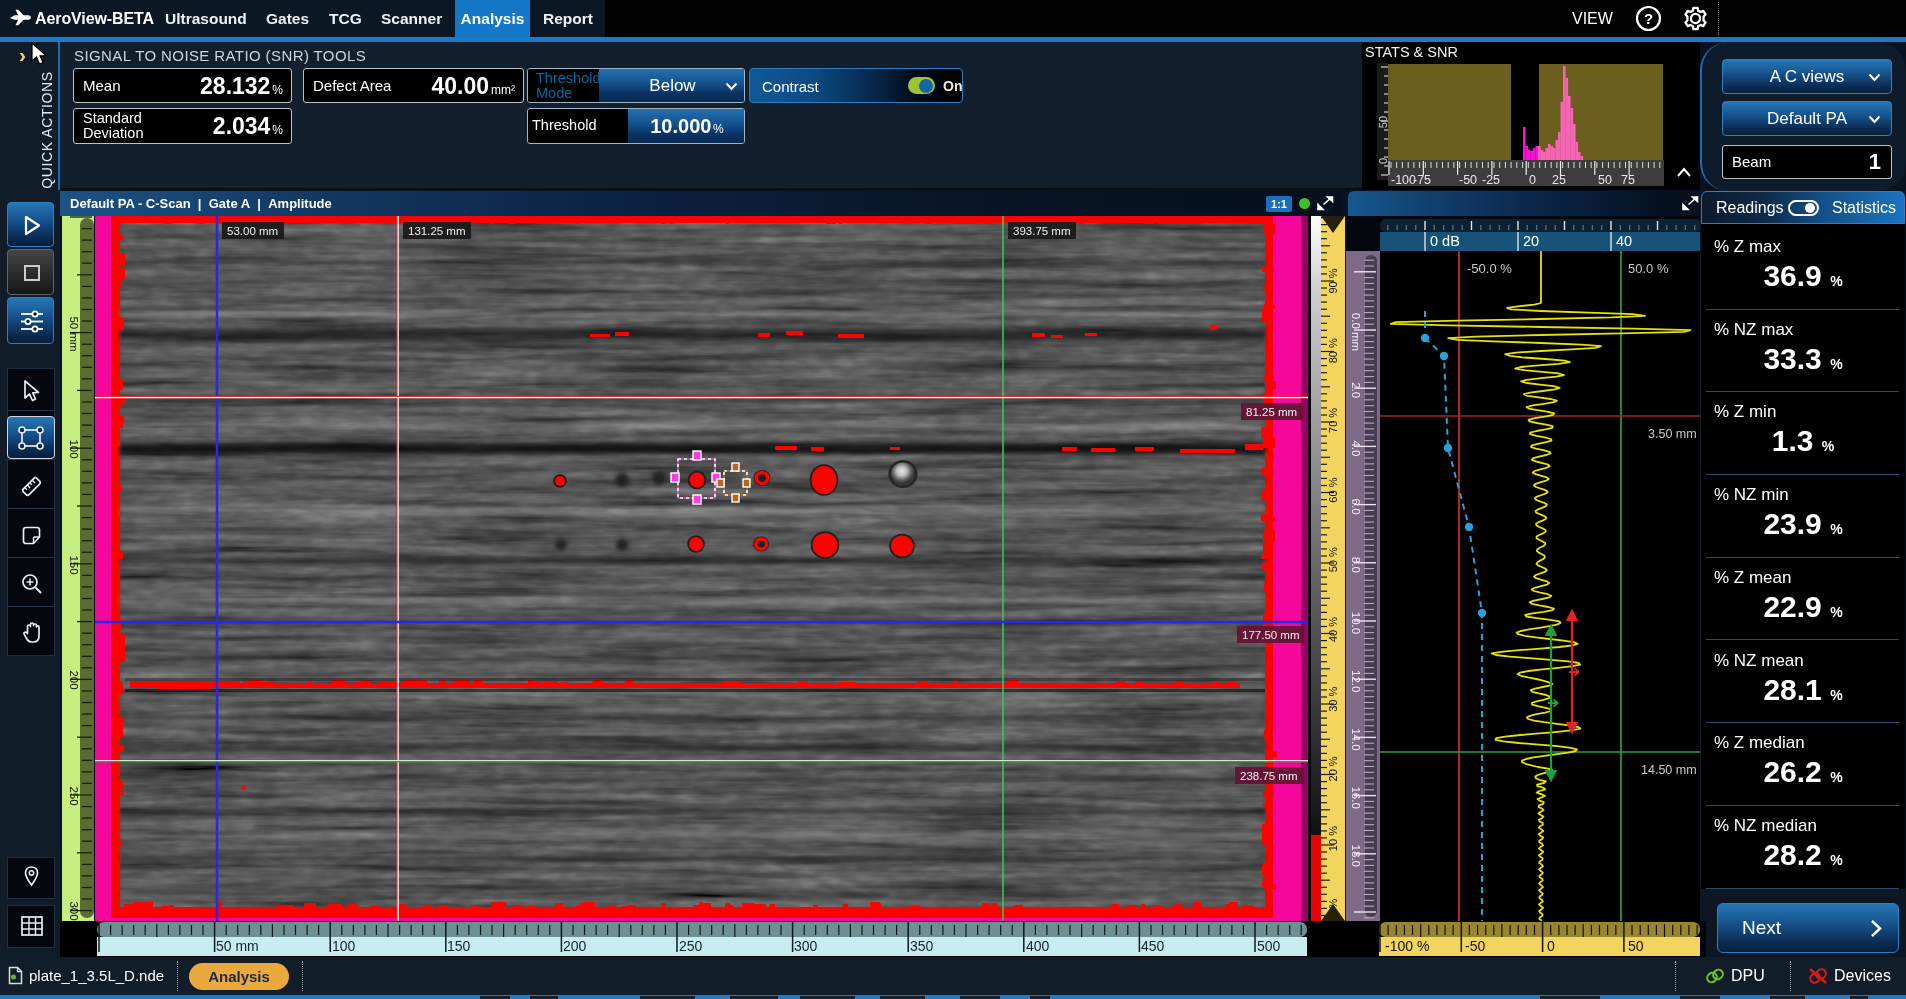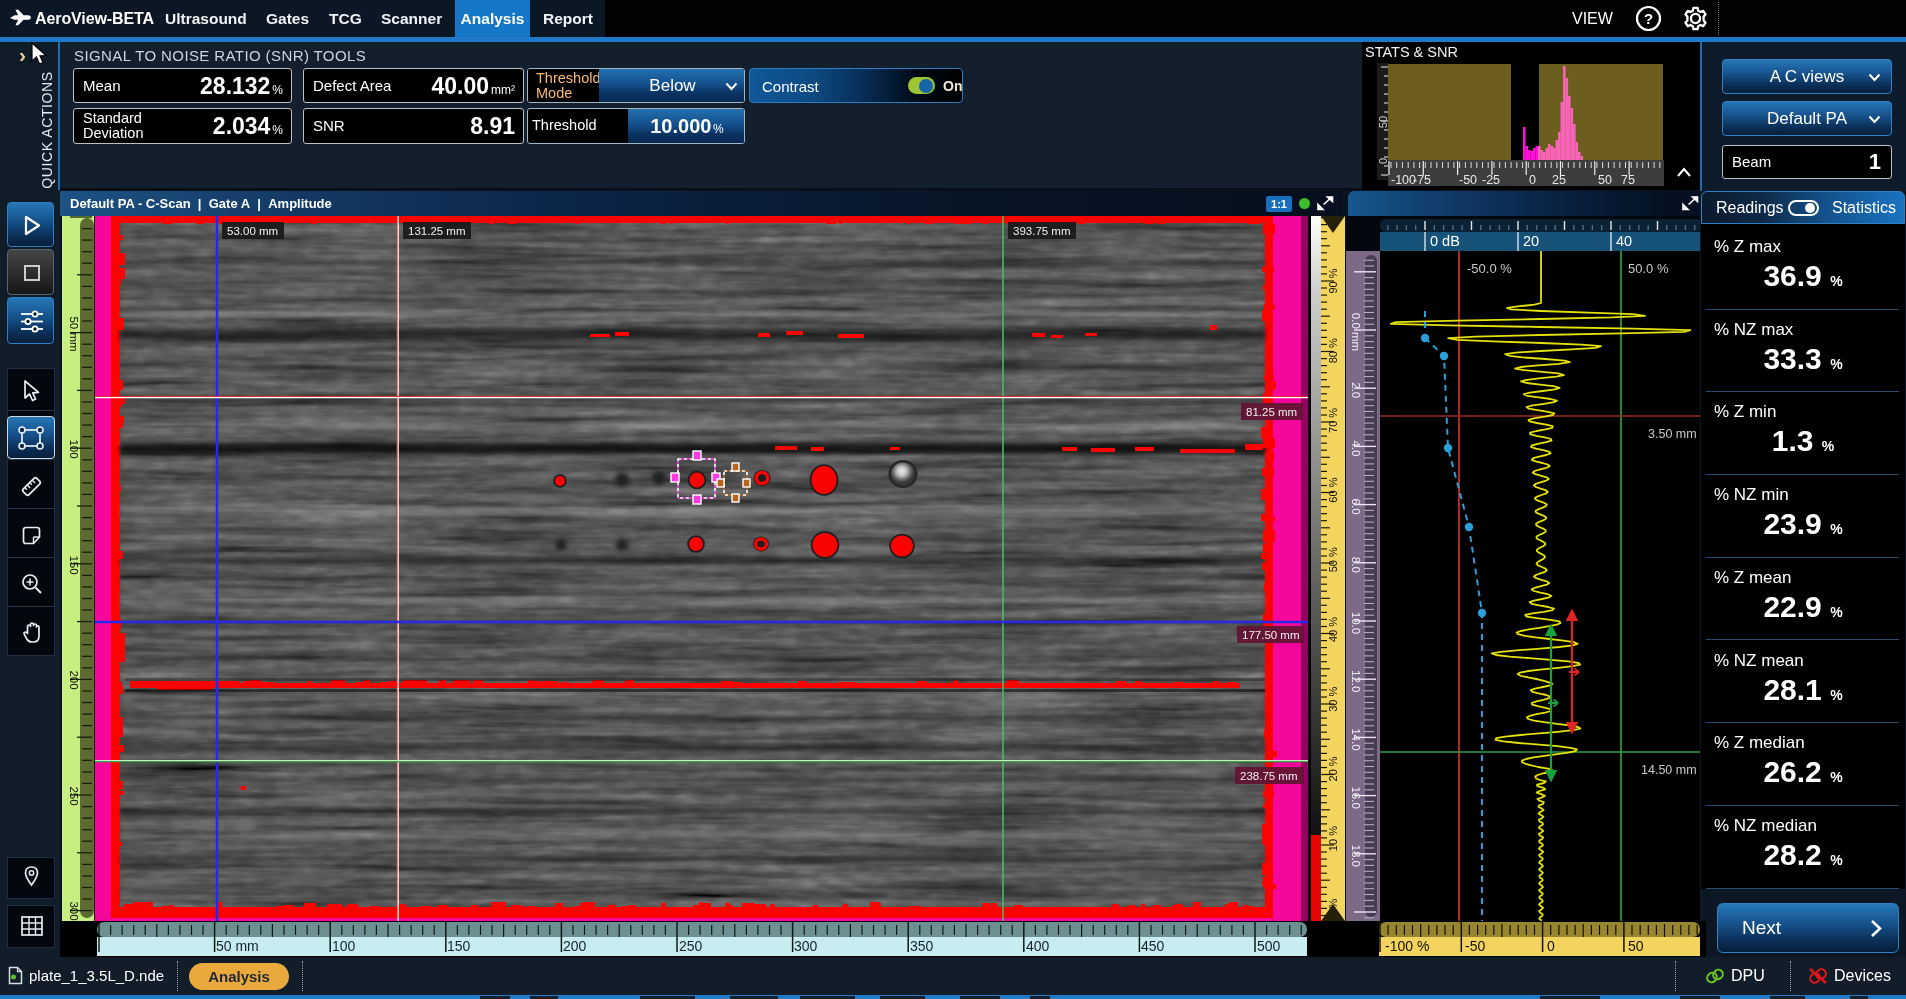--- a/index.html
+++ b/index.html
@@ -125,26 +125,22 @@
       <div class="fval">28.132 <span class="funit">%</span></div>
     </div>
     <div class="field" style="left:243px;top:26px;width:221px;height:35px;">
       <div class="flabel" style="">Defect Area</div>
       <div class="fval">40.00 <span class="funit">mm²</span></div>
     </div>
     <div class="field" style="left:13px;top:66px;width:219px;height:36px;">
       <div class="flabel" style="line-height:15px;font-size:14.5px;width:90px;">Standard Deviation</div>
       <div class="fval">2.034 <span class="funit">%</span></div>
     </div>
-    <div class="field" style="left:243px;top:66px;width:221px;height:36px;">
-      <div class="flabel" style="">SNR</div>
-      <div class="fval">8.91</div>
-    </div>
     <div class="abs" style="left:467px;top:26px;width:218px;height:35px;border:1px solid #9fb6c6;border-radius:3px;background:#000;overflow:hidden;">
-      <div class="abs" style="left:0;top:0;width:71px;height:100%;background:#000;color:#fdba74;font-size:14.5px;line-height:15px;padding:2px 0 0 8px;">Threshold Mode</div>
+      <div class="abs" style="left:0;top:0;width:71px;height:100%;background:#000;color:#0369a1;font-size:14.5px;line-height:15px;padding:2px 0 0 8px;">Threshold Mode</div>
       <div class="abs" style="left:71px;top:0;width:147px;height:100%;background:linear-gradient(180deg,#2470af,#14508c 45%,#0a3261 75%,#082a52);">
         <div class="abs" style="left:0;width:100%;top:50%;transform:translateY(-50%);text-align:center;color:#fff;font-size:17px;">Below</div>
         <svg class="abs" style="right:8px;top:13px;" width="13" height="9" viewBox="0 0 13 9">
           <path d="M1.5 1.5 L6.5 7 L11.5 1.5" fill="none" stroke="#fff" stroke-width="2"></path>
         </svg>
       </div>
     </div>
     <div class="abs" style="left:467px;top:66px;width:218px;height:36px;border:1px solid #9fb6c6;border-radius:3px;background:#000;overflow:hidden;">
       <div class="abs" style="left:0;top:0;width:100px;height:100%;color:#fff;font-size:14.5px;line-height:33px;padding-left:4px;">Threshold</div>
       <div class="abs" style="left:100px;top:0;width:118px;height:100%;background:linear-gradient(180deg,#2470af,#155countryside 45%,#0a3261);background:linear-gradient(180deg,#2470af,#14508c 45%,#0a3261 75%,#082a52);">
@@ -267,21 +263,21 @@
       <text x="105" y="121" font-size="12.5" fill="#e8e8e8" font-family="Liberation Sans">-25</text>
       <text x="152" y="121" font-size="12.5" fill="#e8e8e8" font-family="Liberation Sans">0</text>
       <text x="175" y="121" font-size="12.5" fill="#e8e8e8" font-family="Liberation Sans">25</text>
       <text x="221" y="121" font-size="12.5" fill="#e8e8e8" font-family="Liberation Sans">50</text>
       <text x="244" y="121" font-size="12.5" fill="#e8e8e8" font-family="Liberation Sans">75</text>
     </svg>
     <svg class="abs" style="left:314px;top:124px;" width="16" height="12" viewBox="0 0 16 12">
       <path d="M2 10 L8 3 L14 10" fill="none" stroke="#fff" stroke-width="2"></path>
     </svg>
   </div>
-<div class="abs" style="left:1700px;top:42px;width:206px;height:149px;background:#0d1b2b;border-left:2px solid #1d6cae;">
+<div class="abs" style="left:1700px;top:42px;width:206px;height:149px;background:#0d1b2b;border-left:2px solid #1d6cae;border-radius:28px;">
     <div class="abs bluegrad" style="left:20px;top:17px;width:170px;height:35px;">
       <div class="abs" style="left:0;width:100%;top:50%;transform:translateY(-50%);text-align:center;color:#fff;font-size:17px;">A C views</div>
       <svg class="abs" style="right:10px;top:13px;" width="13" height="9" viewBox="0 0 13 9">
         <path d="M1.5 1.5 L6.5 7 L11.5 1.5" fill="none" stroke="#fff" stroke-width="2"></path>
       </svg>
     </div>
     <div class="abs bluegrad" style="left:20px;top:59px;width:170px;height:35px;">
       <div class="abs" style="left:0;width:100%;top:50%;transform:translateY(-50%);text-align:center;color:#fff;font-size:17px;">Default PA</div>
       <svg class="abs" style="right:10px;top:13px;" width="13" height="9" viewBox="0 0 13 9">
         <path d="M1.5 1.5 L6.5 7 L11.5 1.5" fill="none" stroke="#fff" stroke-width="2"></path>

